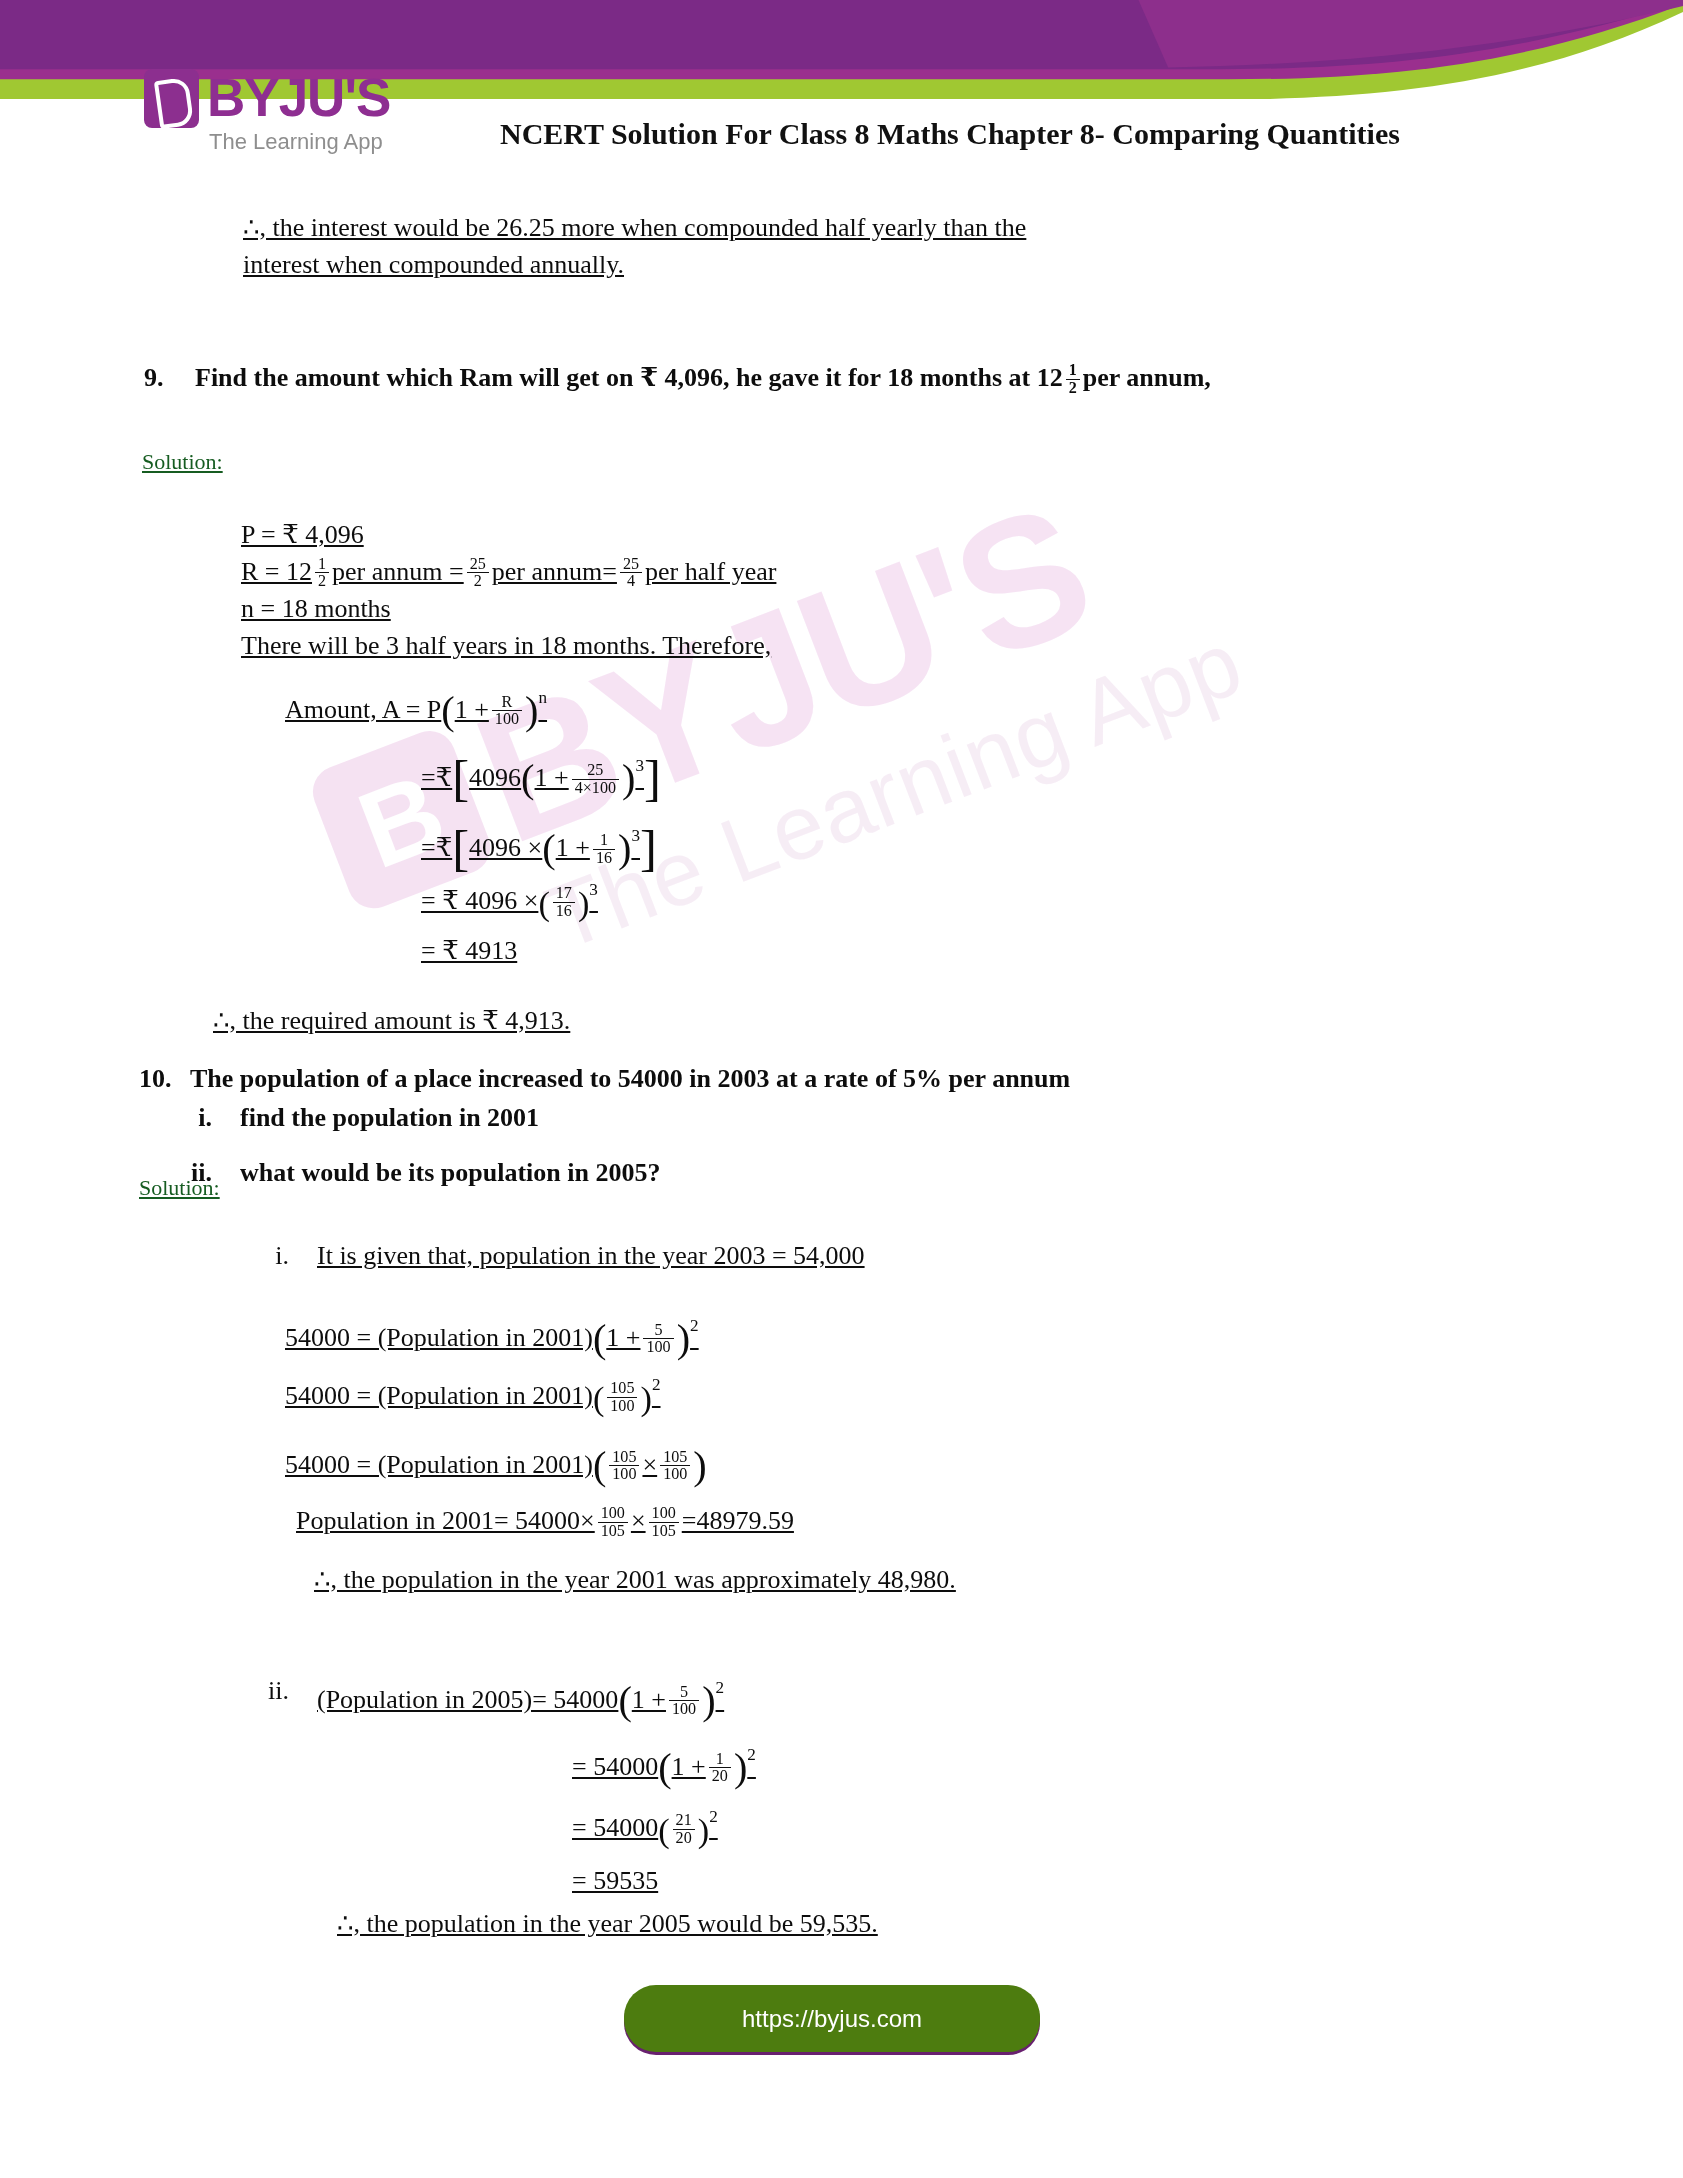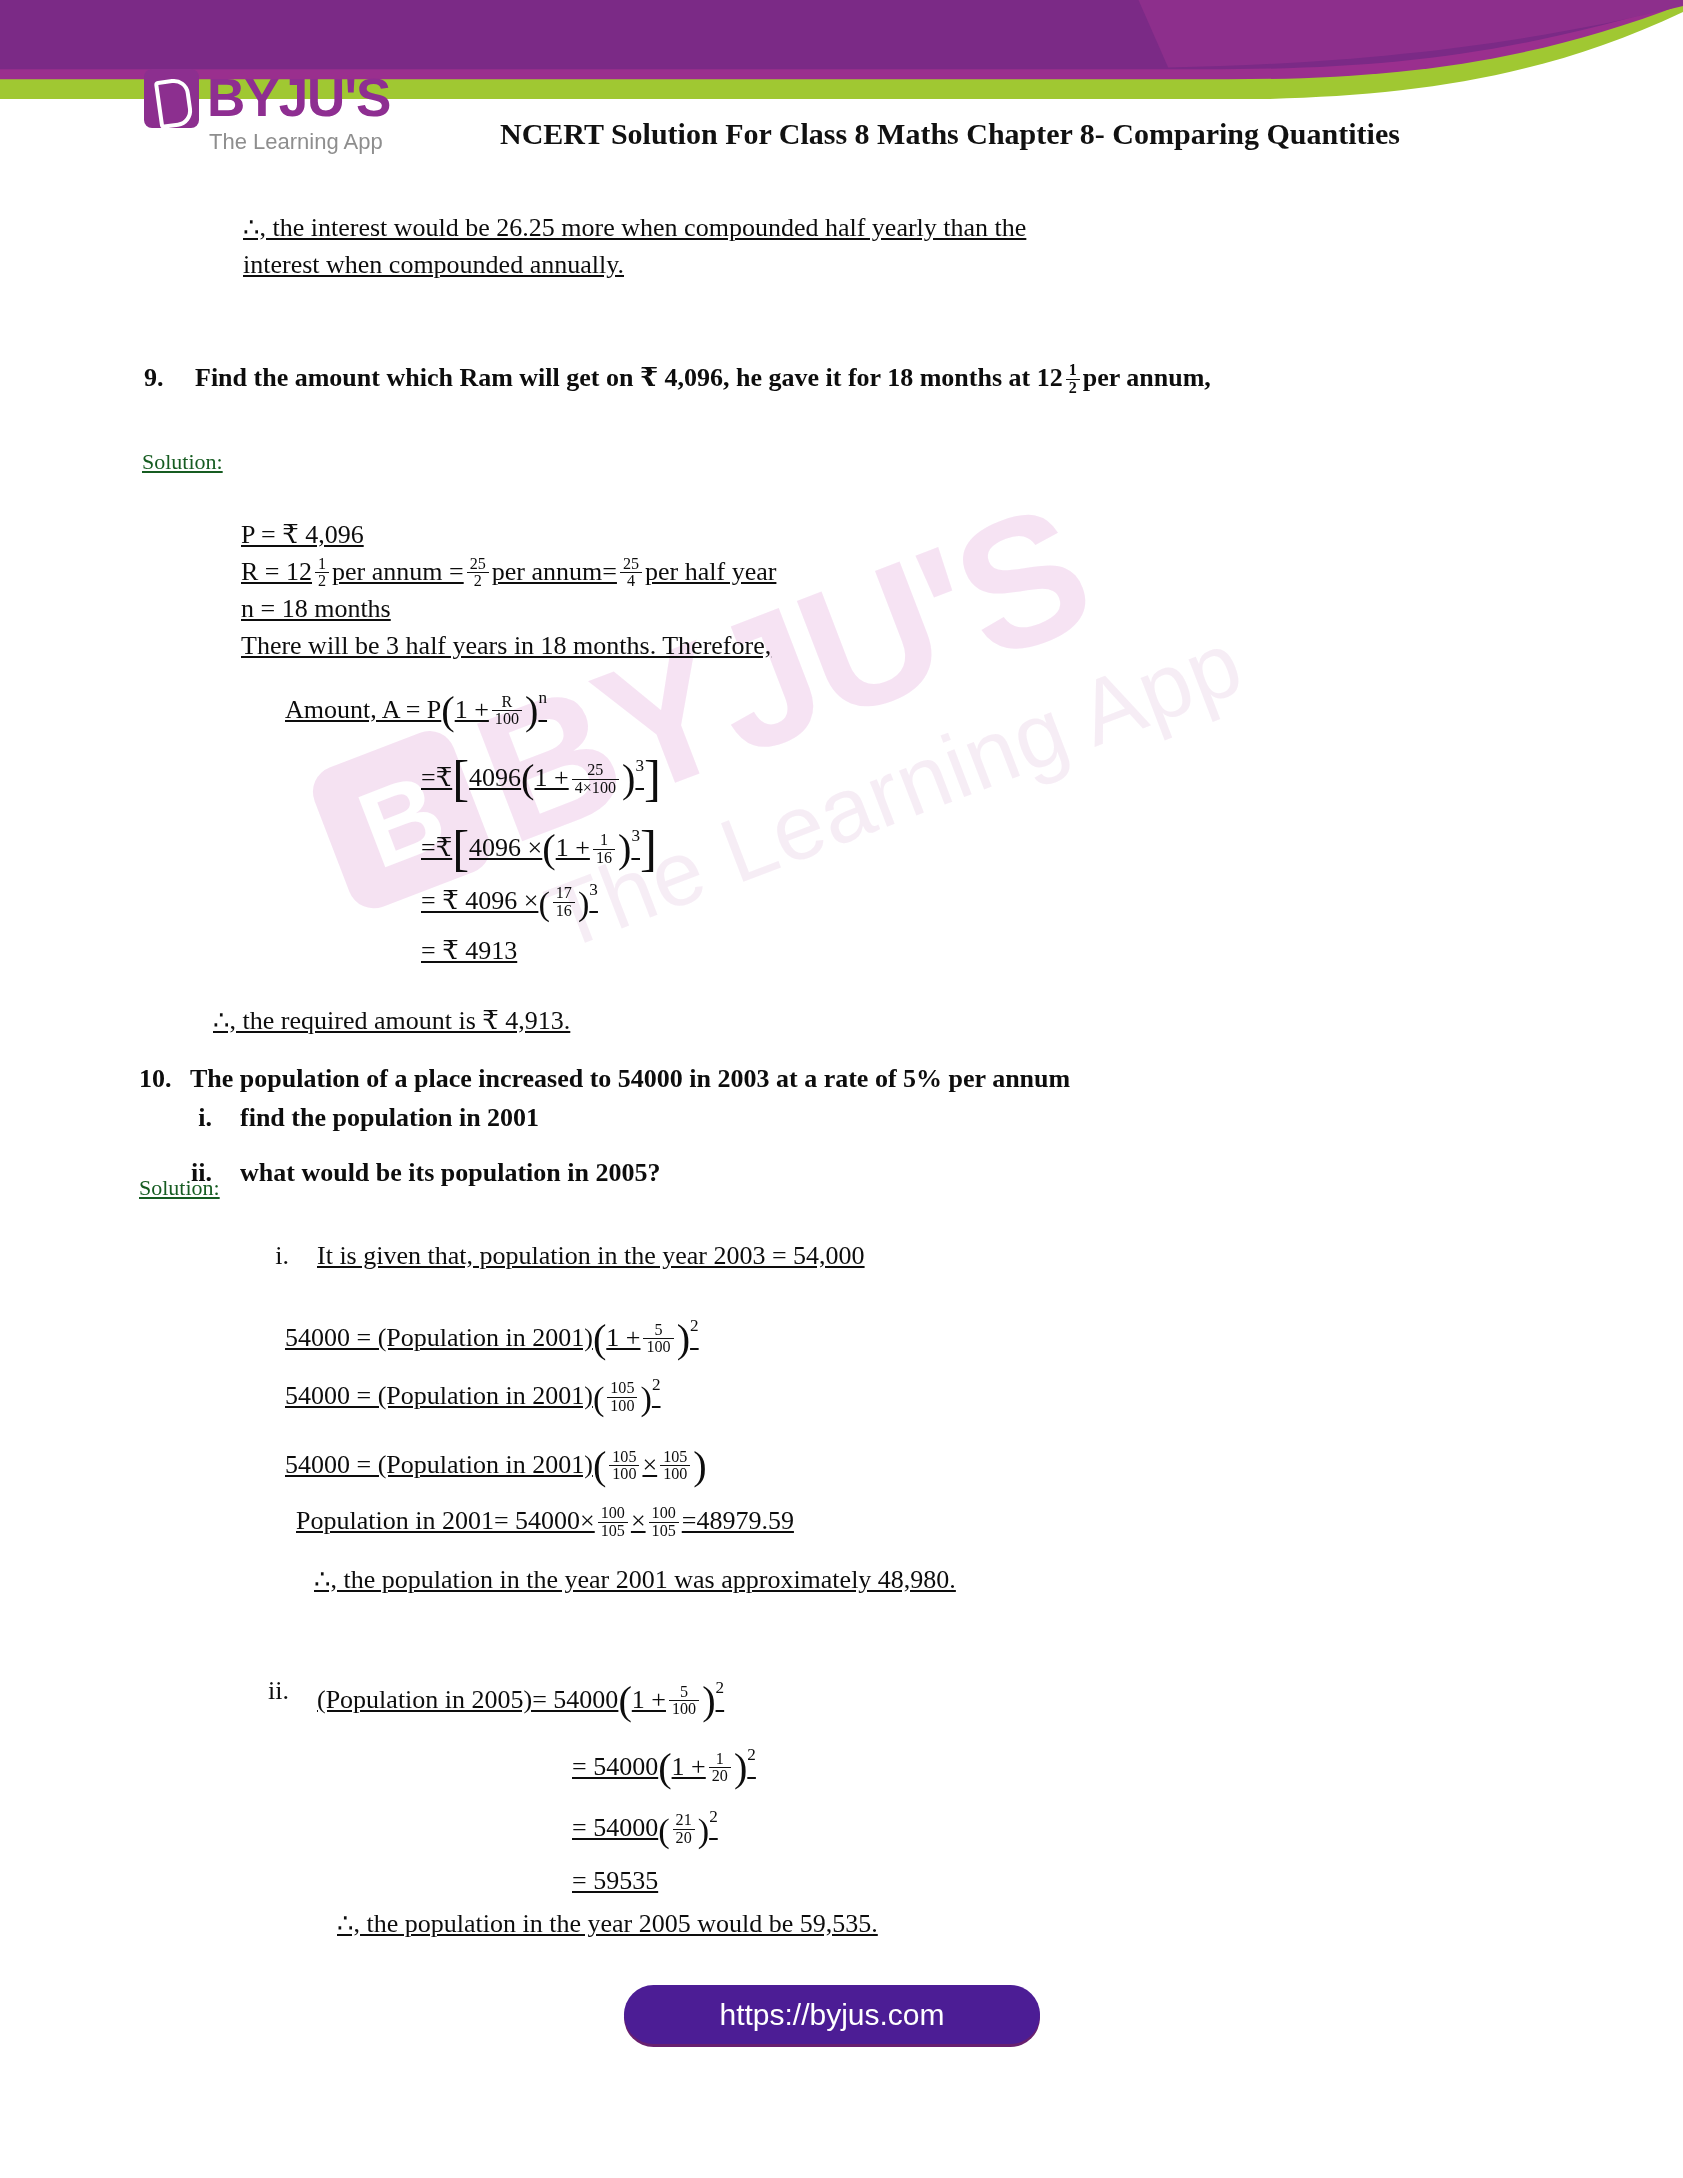--- a/index.html
+++ b/index.html
@@ -198,29 +198,29 @@
     top: -1px;
   }
   .mathline { white-space: nowrap; }
 
   
   .footer-btn {
     position: absolute;
     left: 624px;
     top: 1985px;
     width: 416px;
-    height: 59px;
-    background: #4c1d95;
+    height: 67px;
+    background: #4d7c0f;
     border-radius: 32px;
     display: flex;
     align-items: center;
     justify-content: center;
     color: #ffffff;
     font-family: "Liberation Sans", sans-serif;
-    font-size: 30px;
+    font-size: 24px;
     z-index: 6;
     box-shadow: 0 3px 0 #68206f;
   }
 </style>
 </head>
 <body>
 
 <div class="header-band">
   <svg width="1683" height="111" viewBox="0 0 1700 112" xmlns="http://www.w3.org/2000/svg">
     <path d="M0,0 L1700,0 L1700,12 C1560,78 1430,96 1280,100 L0,100 Z" fill="#a0c832"></path>

